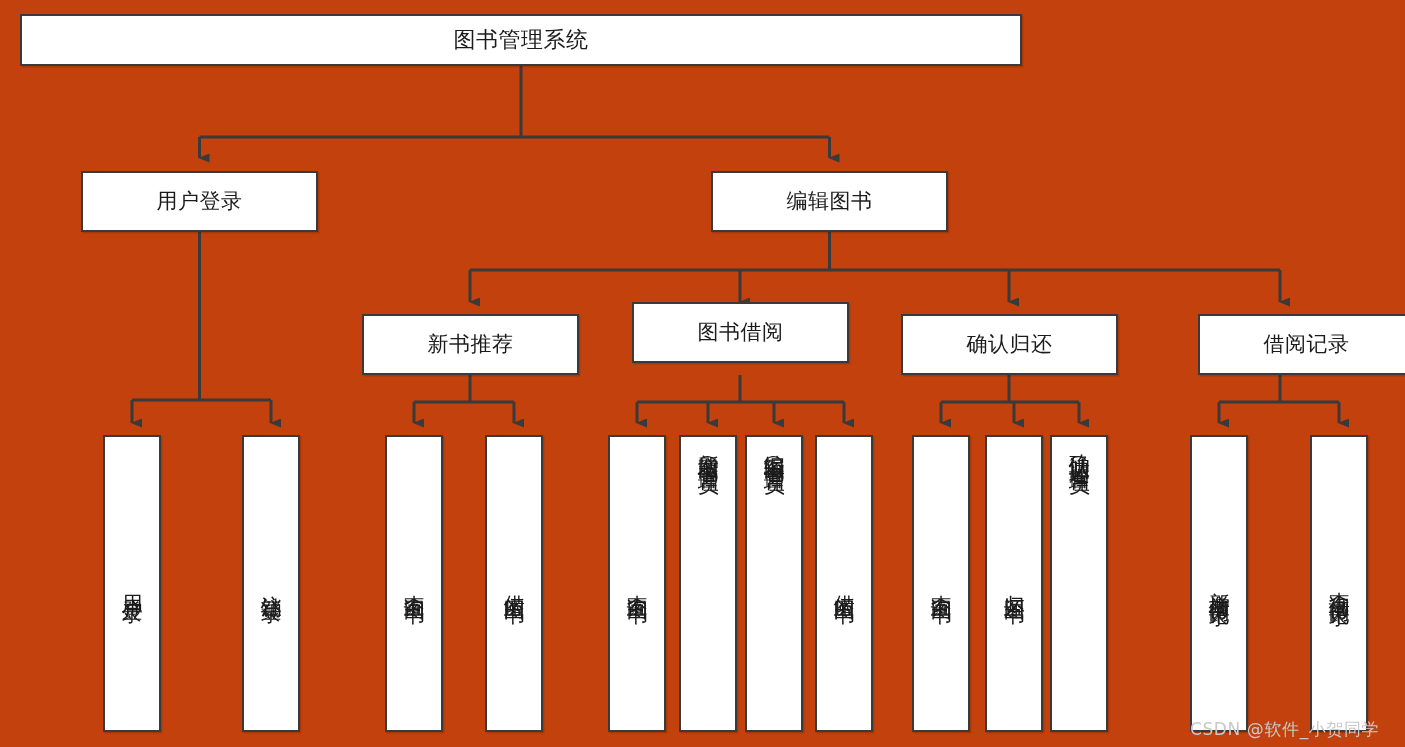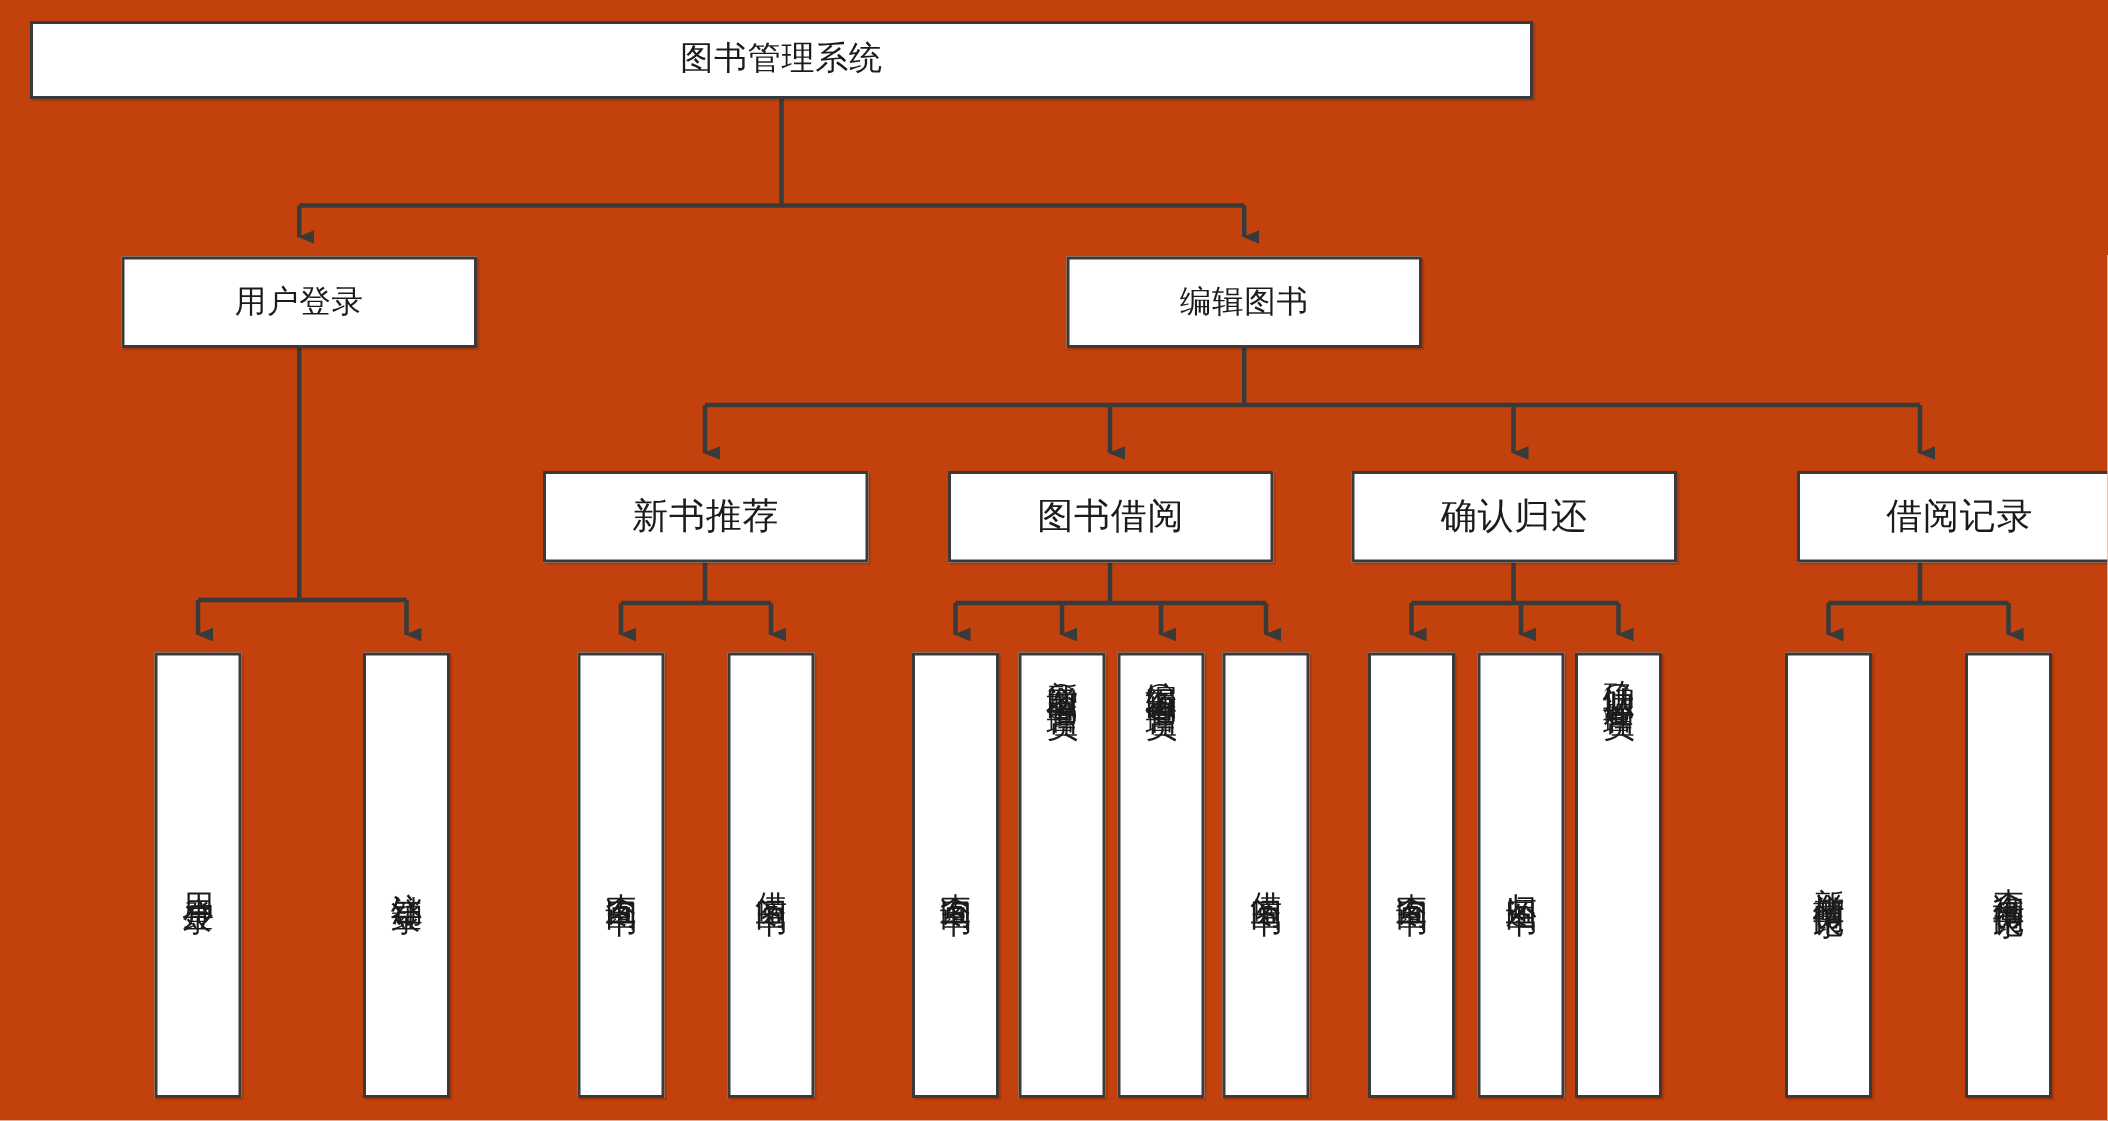--- a/index.html
+++ b/index.html
@@ -35,21 +35,21 @@
   .node-label{
     font-size:21px;
     line-height:1.18;
     letter-spacing:0.5px;
     color:#1b1b1b;
     white-space:nowrap;
     text-align:center;
   }
   .node.root .node-label{font-size:22px;}
   .node.level2 .node-label{font-size:21px;}
-  .node.level3 .node-label{font-size:24px;}
+  .node.level3 .node-label{font-size:21px;}
 
   .node.leaf{
     align-items:flex-start;
     justify-content:center;
     padding-top:0;
   }
   .node.leaf .node-label{
     writing-mode:vertical-rl;
     text-orientation:upright;
     -webkit-writing-mode:vertical-rl;
@@ -133,21 +133,21 @@
   <div id="nodes-layer">
       <div class="node level2" style="left: 81px; top: 171px; width: 237px; height: 61px;">
         <span class="node-label">用户登录</span>
       </div>
       <div class="node level2" style="left: 711px; top: 171px; width: 237px; height: 61px;">
         <span class="node-label">编辑图书</span>
       </div>
       <div class="node level3" style="left: 362px; top: 314px; width: 217px; height: 61px;">
         <span class="node-label">新书推荐</span>
       </div>
-      <div class="node level3" style="left: 632px; top: 314px; width: 217px; height: 61px;">
+      <div class="node level3" style="left: 632px; top: 302px; width: 217px; height: 61px;">
         <span class="node-label">图书借阅</span>
       </div>
       <div class="node level3" style="left: 901px; top: 314px; width: 217px; height: 61px;">
         <span class="node-label">确认归还</span>
       </div>
       <div class="node level3" style="left: 1198px; top: 314px; width: 217px; height: 61px;">
         <span class="node-label">借阅记录</span>
       </div>
       <div class="node leaf center-text" style="left: 103px; top: 435px; width: 58px; height: 297px;">
         <span class="node-label">用户登录</span>
@@ -183,14 +183,15 @@
         <span class="node-label">确认归还（管理员）</span>
       </div>
       <div class="node leaf center-text" style="left: 1190px; top: 435px; width: 58px; height: 297px;">
         <span class="node-label">新增借阅记录</span>
       </div>
       <div class="node leaf center-text" style="left: 1310px; top: 435px; width: 58px; height: 297px;">
         <span class="node-label">查询借阅记录</span>
       </div>
     </div>
 
+  <div class="watermark" style="left: 1190px; top: 718px;">CSDN @软件_小贺同学</div>
 
 </div>
 
 </body></html>

